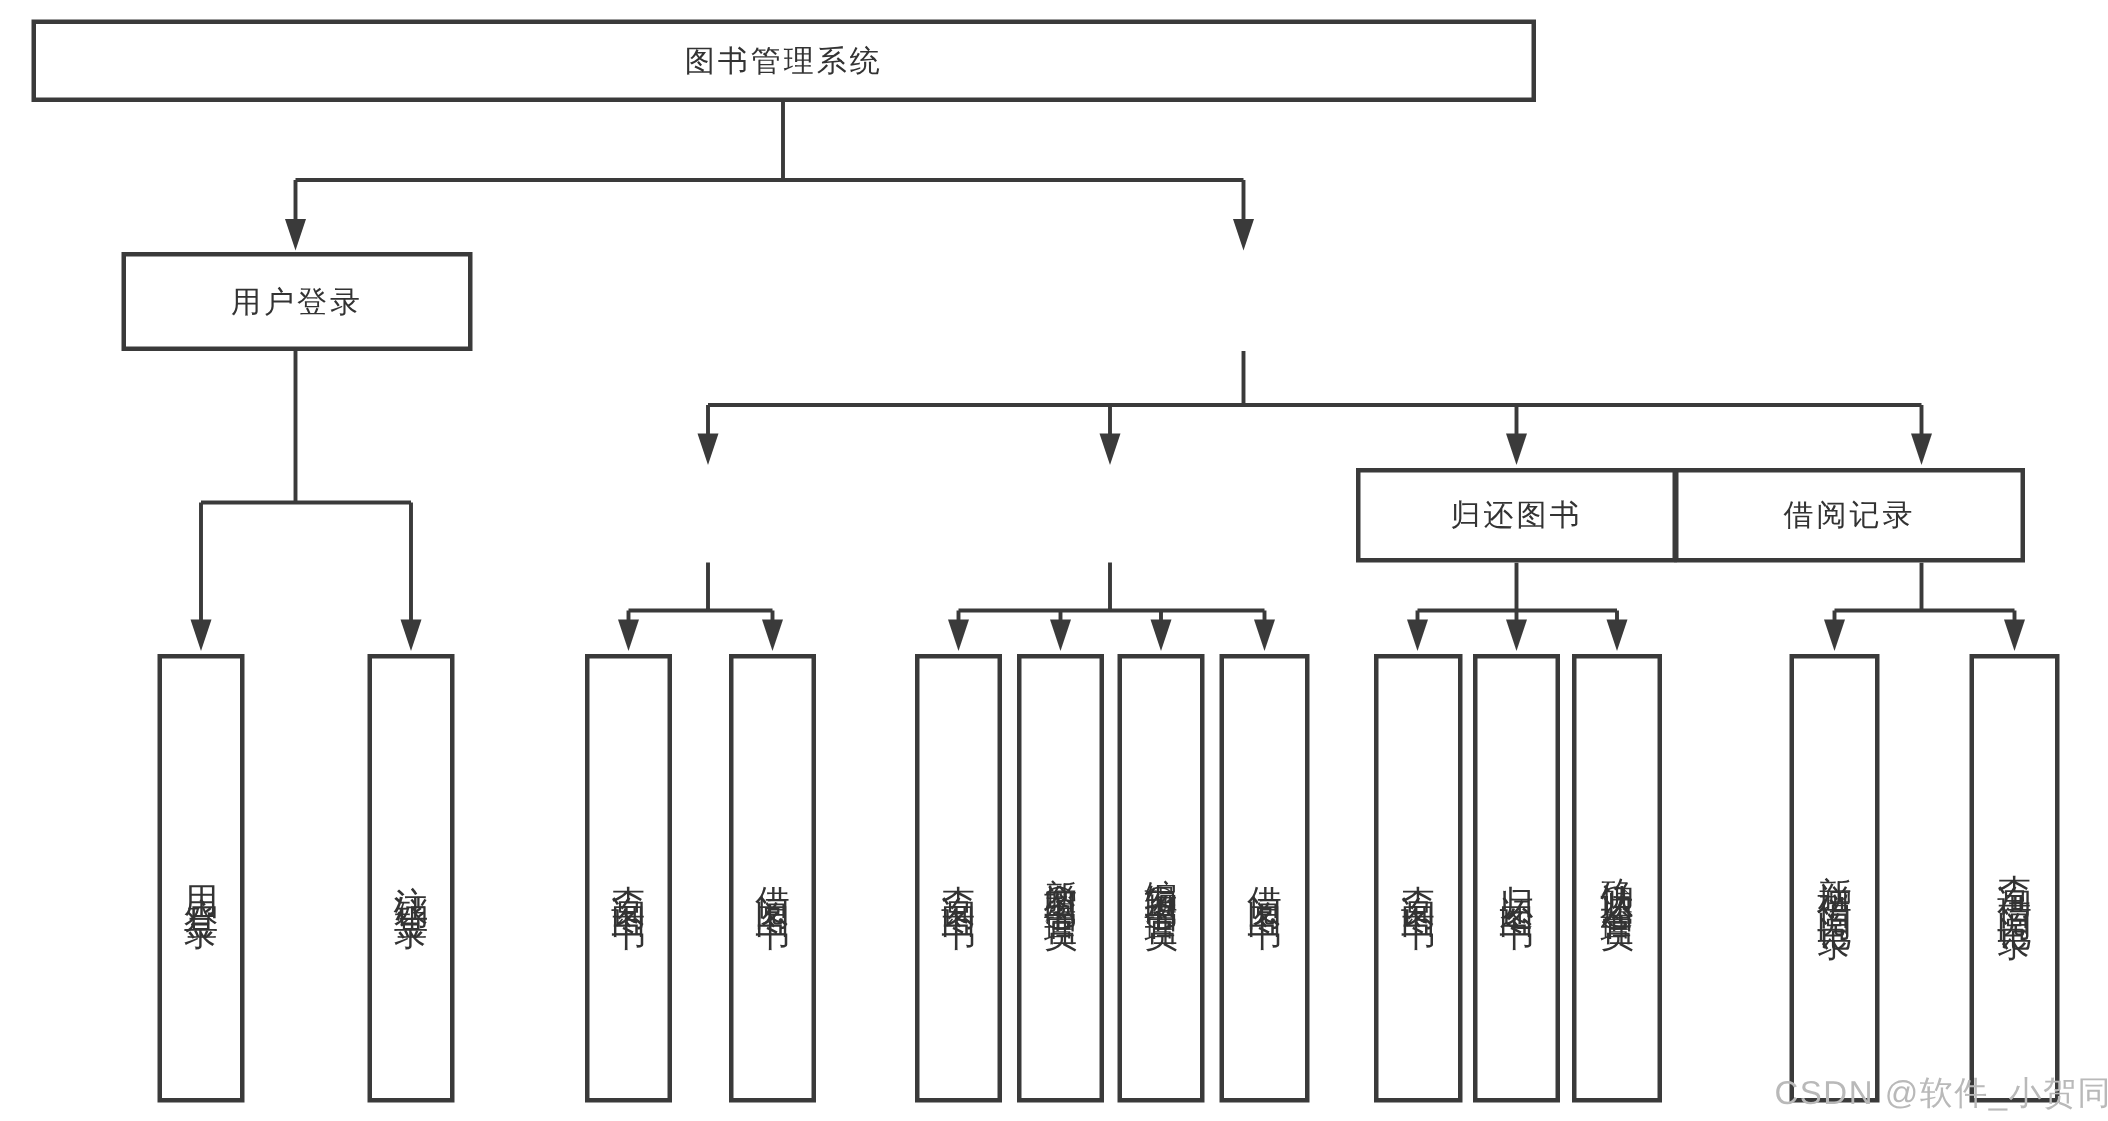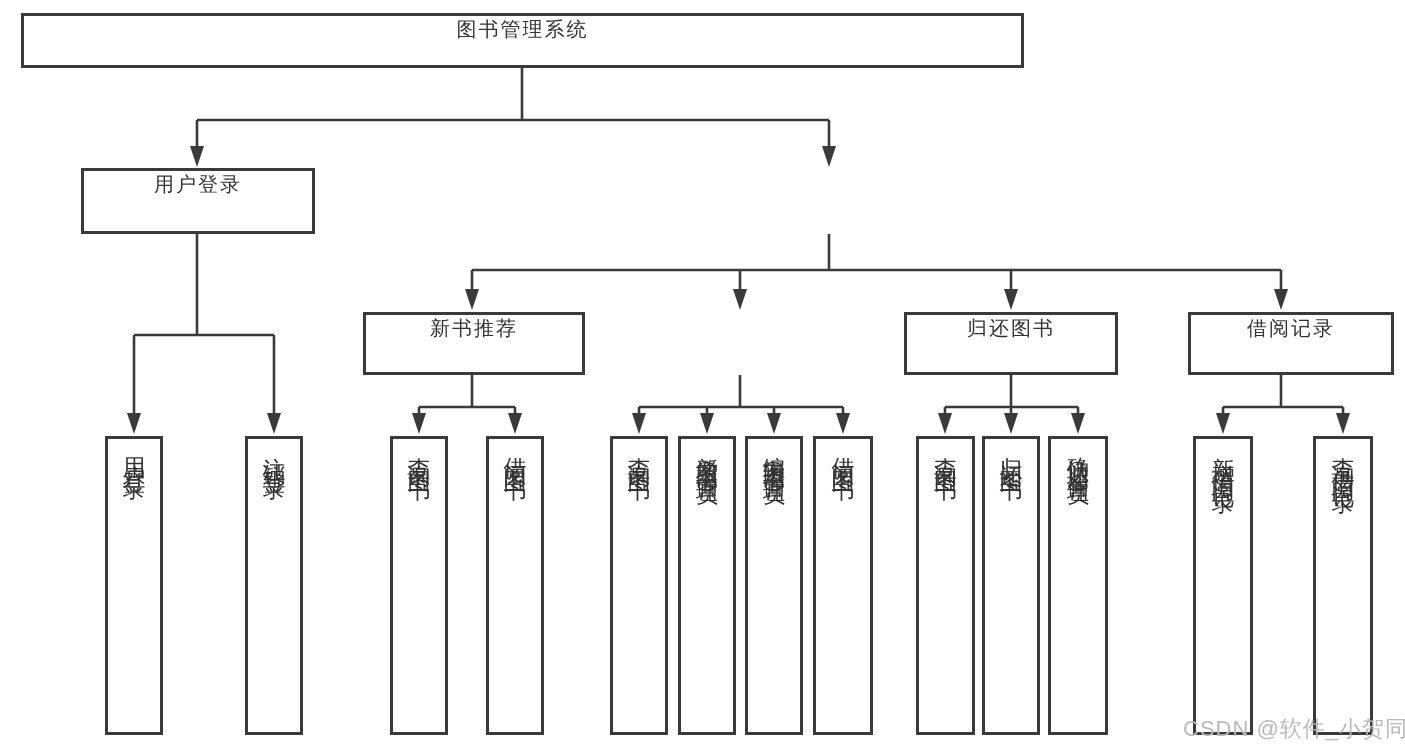--- a/index.html
+++ b/index.html
@@ -10,21 +10,21 @@
     font-family:"Liberation Sans", sans-serif;
     overflow:hidden;
   }
   #wires{position:absolute;left:0;top:0;z-index:1;}
   .box{
     position:absolute;
     box-sizing:border-box;
     border:3px solid #3a3a3a;
     background:#ffffff;
     display:flex;
-    align-items:flex-start;
+    align-items:center;
     justify-content:center;
     color:#333333;
     z-index:2;
   }
   .h{font-size:20px;letter-spacing:2px;}
   .v .vtext{
     writing-mode:vertical-rl;
     font-size:23px;
     line-height:1;
     letter-spacing:7px;
@@ -87,27 +87,24 @@
   </svg>
 
   <div class="box h" style="left:21px;top:13px;width:1003px;height:55px">
     <span>图书管理系统</span>
   </div>
 
   <div class="box h" style="left:81px;top:168px;width:234px;height:66px">
     <span>用户登录</span>
   </div>
 
-  <div class="box h" style="left:363px;top:312px;width:222px;height:63px">
-    <span>新书推荐</span>
-  </div>
   <div class="box h" style="left:904px;top:312px;width:214px;height:63px">
     <span>归还图书</span>
   </div>
-  <div class="box h" style="left:1188px;top:312px;width:206px;height:63px">
+  <div class="box h" style="left:1116px;top:312px;width:234px;height:63px">
     <span>借阅记录</span>
   </div>
 
   <div class="box v" style="left:105px;top:436px;width:58px;height:299px">
     <span class="vtext">用户登录</span>
   </div>
   <div class="box v" style="left:245px;top:436px;width:58px;height:299px">
     <span class="vtext">注销登录</span>
   </div>
 

